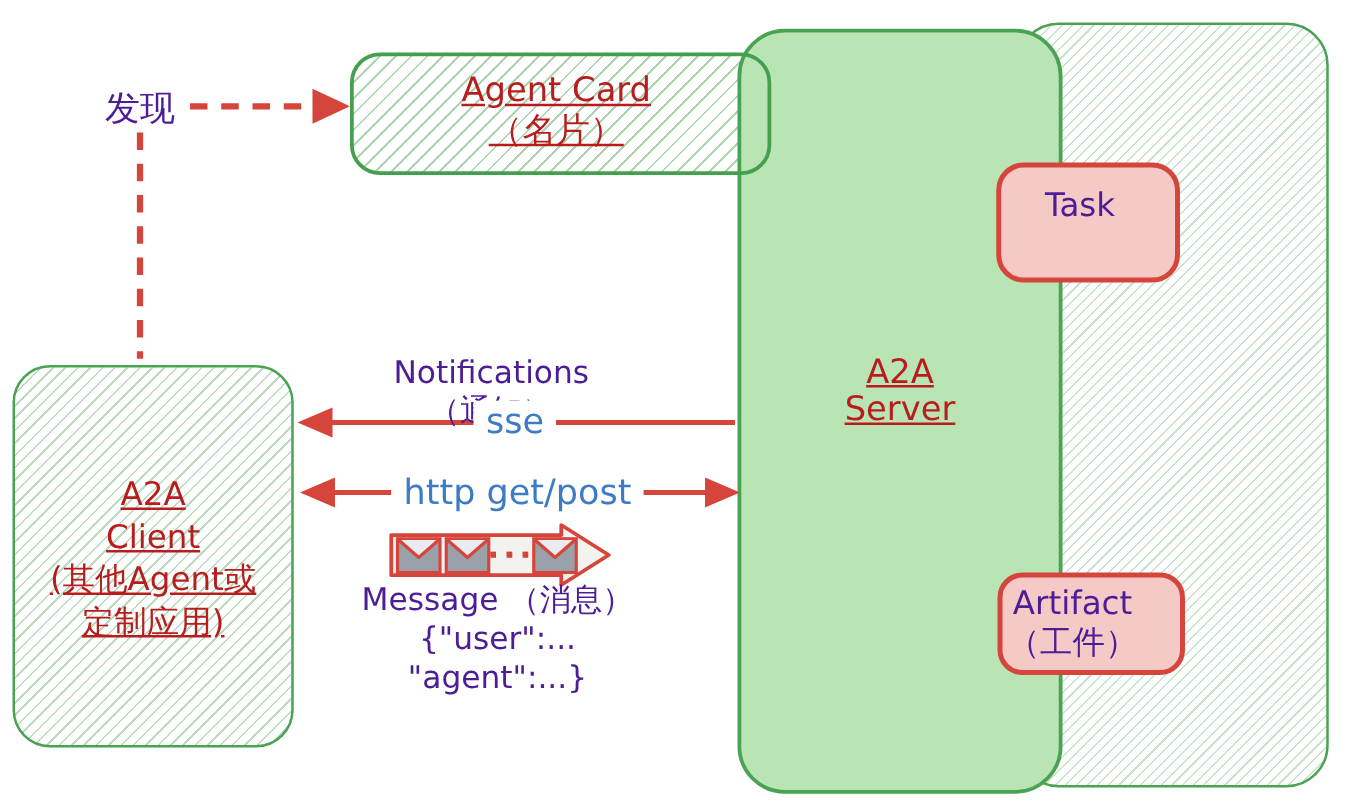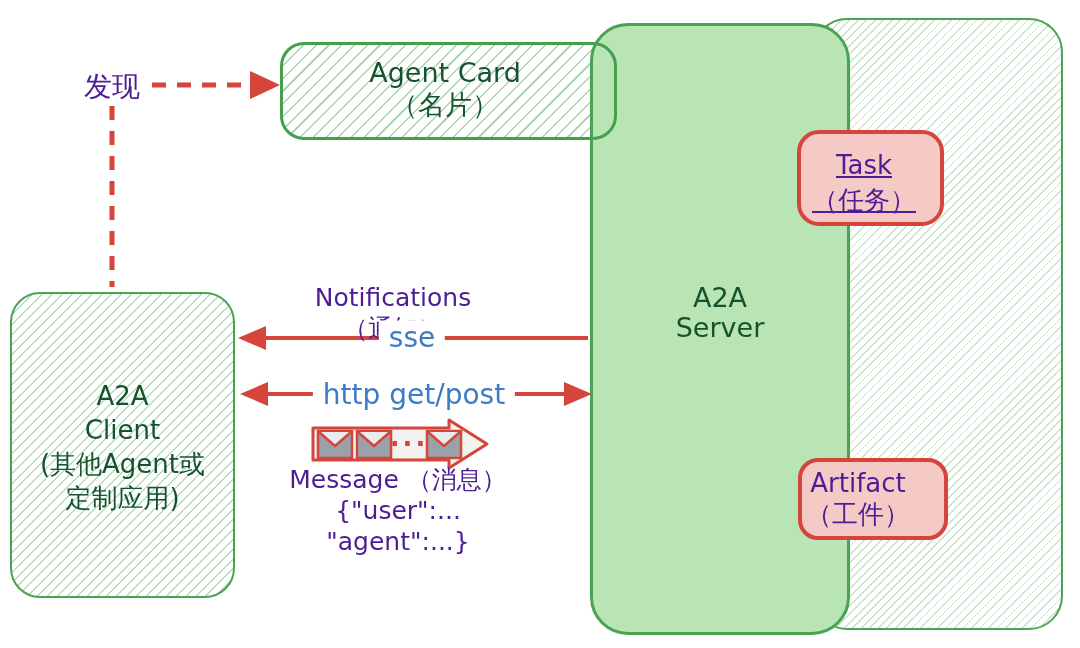--- a/index.html
+++ b/index.html
@@ -62,29 +62,29 @@
 
   
   .overlay {
     position: absolute; left: 0; top: 0;
     width: 1080px; height: 648px;
     z-index: 5; pointer-events: none;
   }
 
   
   .lbl { position: absolute; z-index: 6; text-align: center; white-space: nowrap; }
-  .green { color: #14532d; }
+  .green { color: #b91c1c; text-decoration: underline; }
   .red   { color: #4c1d95; }
   .blue  { color: #3d7bc4; text-align: center; }
 
   .card-label     { left: 285px; top: 57px;  width: 320px; font-size: 27px; line-height: 32px; }
   .client-label   { left: 10px;  top: 379px; width: 225px; font-size: 26px; line-height: 34px; }
   .server-label   { left: 590px; top: 283px; width: 260px; font-size: 27px; line-height: 30px; }
   .agent-label    { left: 799px; top: 285px; width: 250px; font-size: 27px; line-height: 35px; }
-  .task-label     { left: 797px; top: 148px; width: 134px; font-size: 26px; line-height: 35px; text-decoration: underline; }
+  .task-label     { left: 797px; top: 148px; width: 134px; font-size: 26px; line-height: 35px; }
   .artifact-label { left: 798px; top: 468px; width: 120px; font-size: 26px; line-height: 31px; }
   .discover-label { left: 84px;  top: 68px;  font-size: 28px; }
   .notif-label    { left: 243px; top: 282px; width: 300px; font-size: 25px; line-height: 31px; }
   .message-label  { left: 248px; top: 464px; width: 300px; font-size: 25px; line-height: 31px; }
 
   .wire-label {
     transform: translate(-50%, -50%);
     background: #ffffff;
     padding: 0 10px;
     font-size: 28px;
@@ -153,21 +153,20 @@
   <div class="lbl server-label green">
     <div>A2A</div>
     <div>Server</div>
   </div>
 
   <div class="lbl agent-label green">
   </div>
 
   <div class="lbl task-label red">
     <div>Task</div>
-    <div>（任务）</div>
   </div>
 
   <div class="lbl artifact-label red">
     <div>Artifact</div>
     <div>（工件）</div>
   </div>
 
   <div class="lbl notif-label red">
     <div>Notifications</div>
     <div>（通知）</div>

